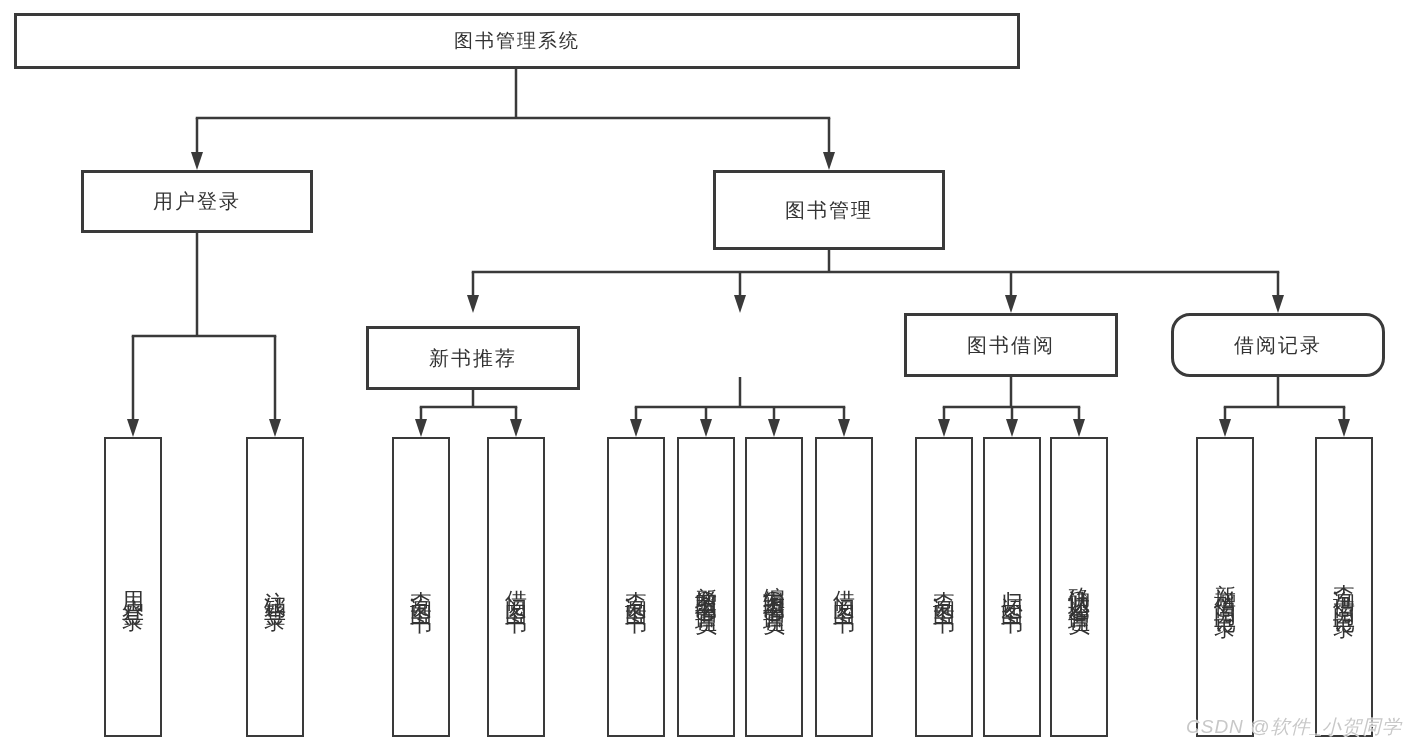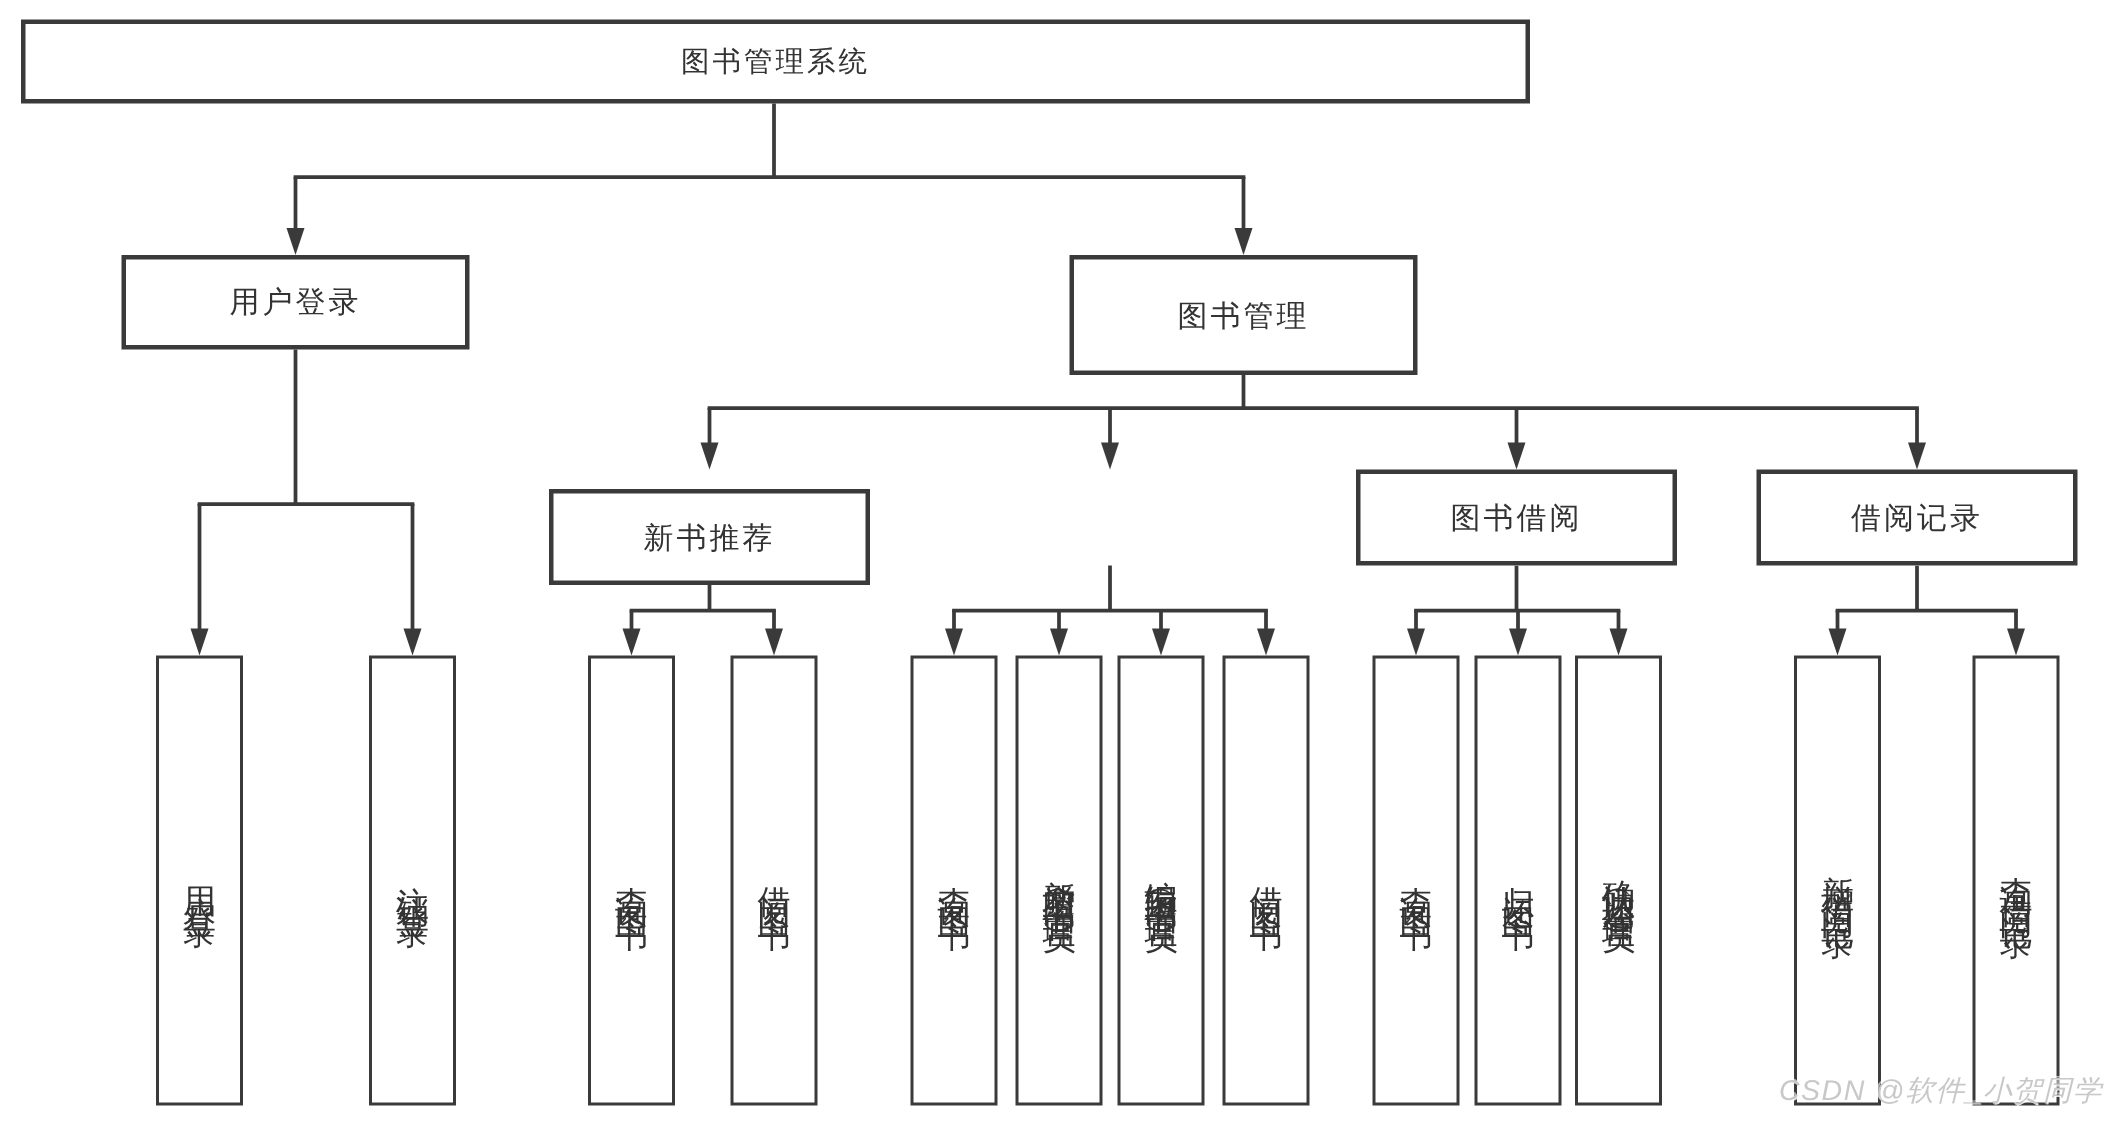--- a/index.html
+++ b/index.html
@@ -154,21 +154,21 @@
   <div class="box" style="left:713px; top:170px; width:232px; height:80px;">
     <span>图书管理</span>
   </div>
 
   <div class="box" style="left:366px; top:326px; width:214px; height:64px;">
     <span>新书推荐</span>
   </div>
   <div class="box" style="left:904px; top:313px; width:214px; height:64px;">
     <span>图书借阅</span>
   </div>
-  <div class="box" style="left:1171px; top:313px; width:214px; height:64px;">
+  <div class="box" style="left:1171px; top:313px; width:214px; height:64px;border-radius:19px;">
     <span>借阅记录</span>
   </div>
 
   <div class="vbox" style="left:104px; top:437px; width:58px; height:300px;">
     <span class="vtext">用户登录</span>
   </div>
   <div class="vbox" style="left:246px; top:437px; width:58px; height:300px;">
     <span class="vtext">注销登录</span>
   </div>
 

